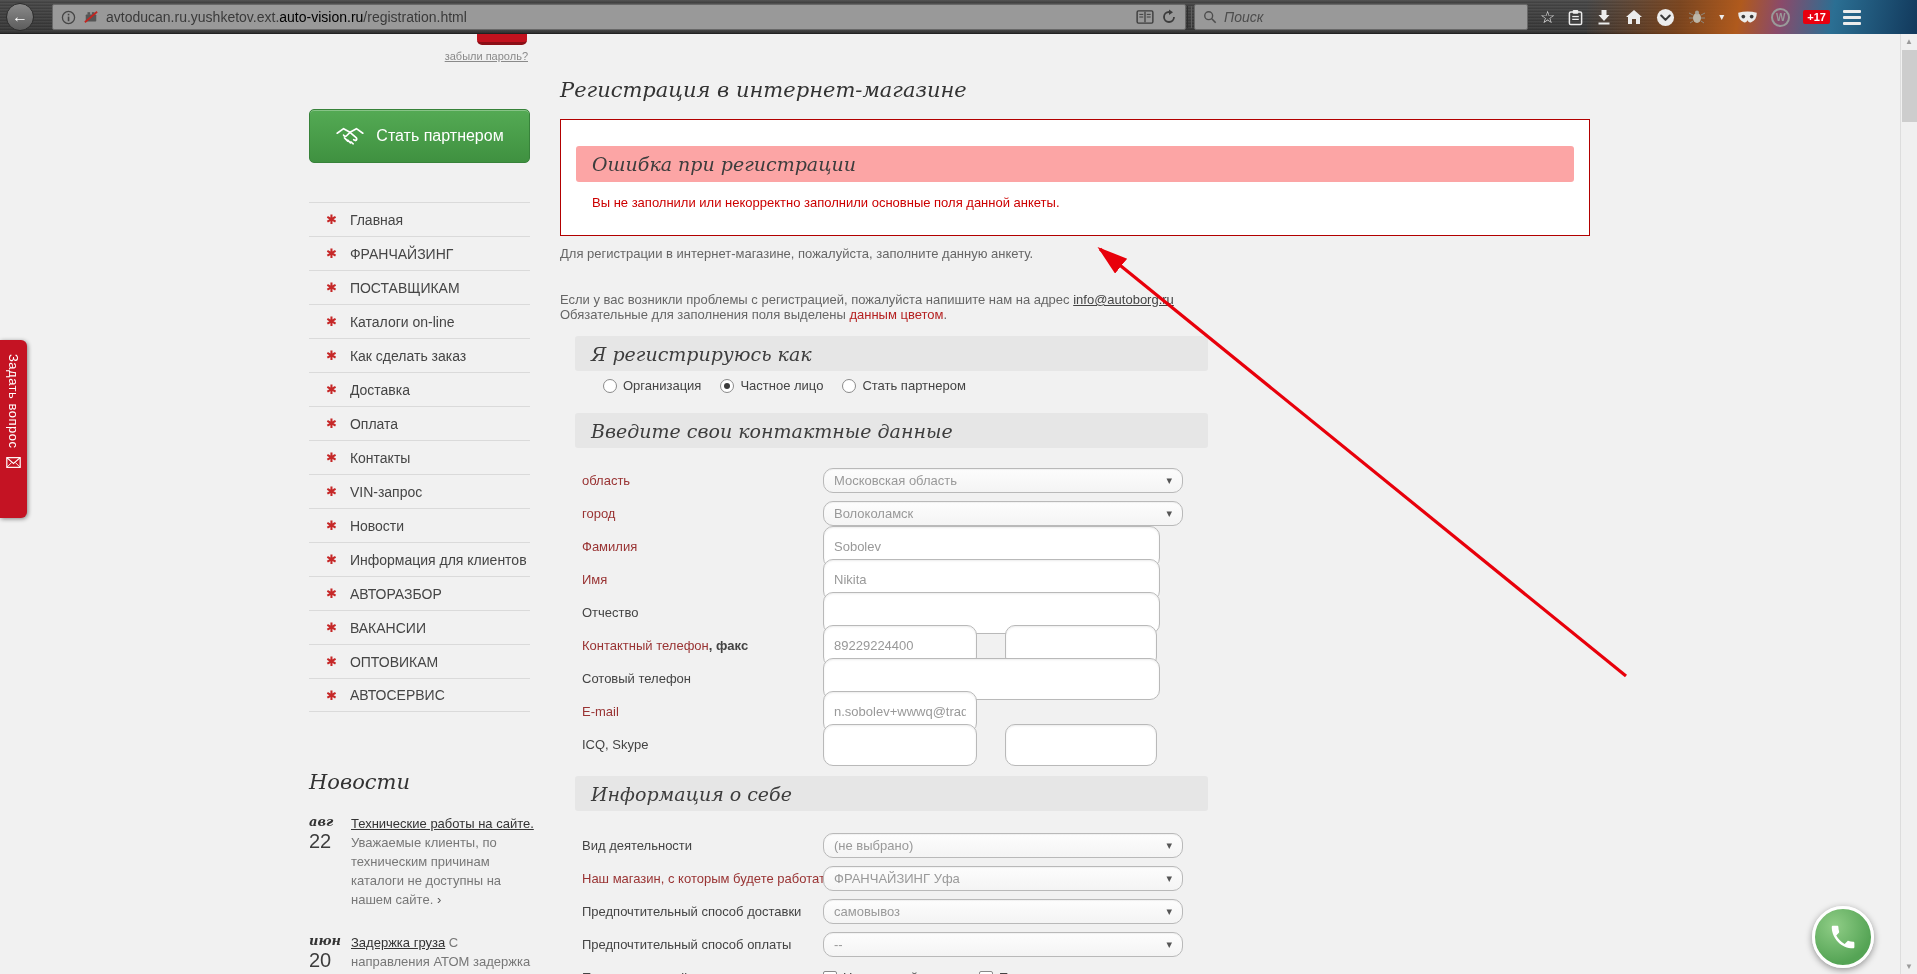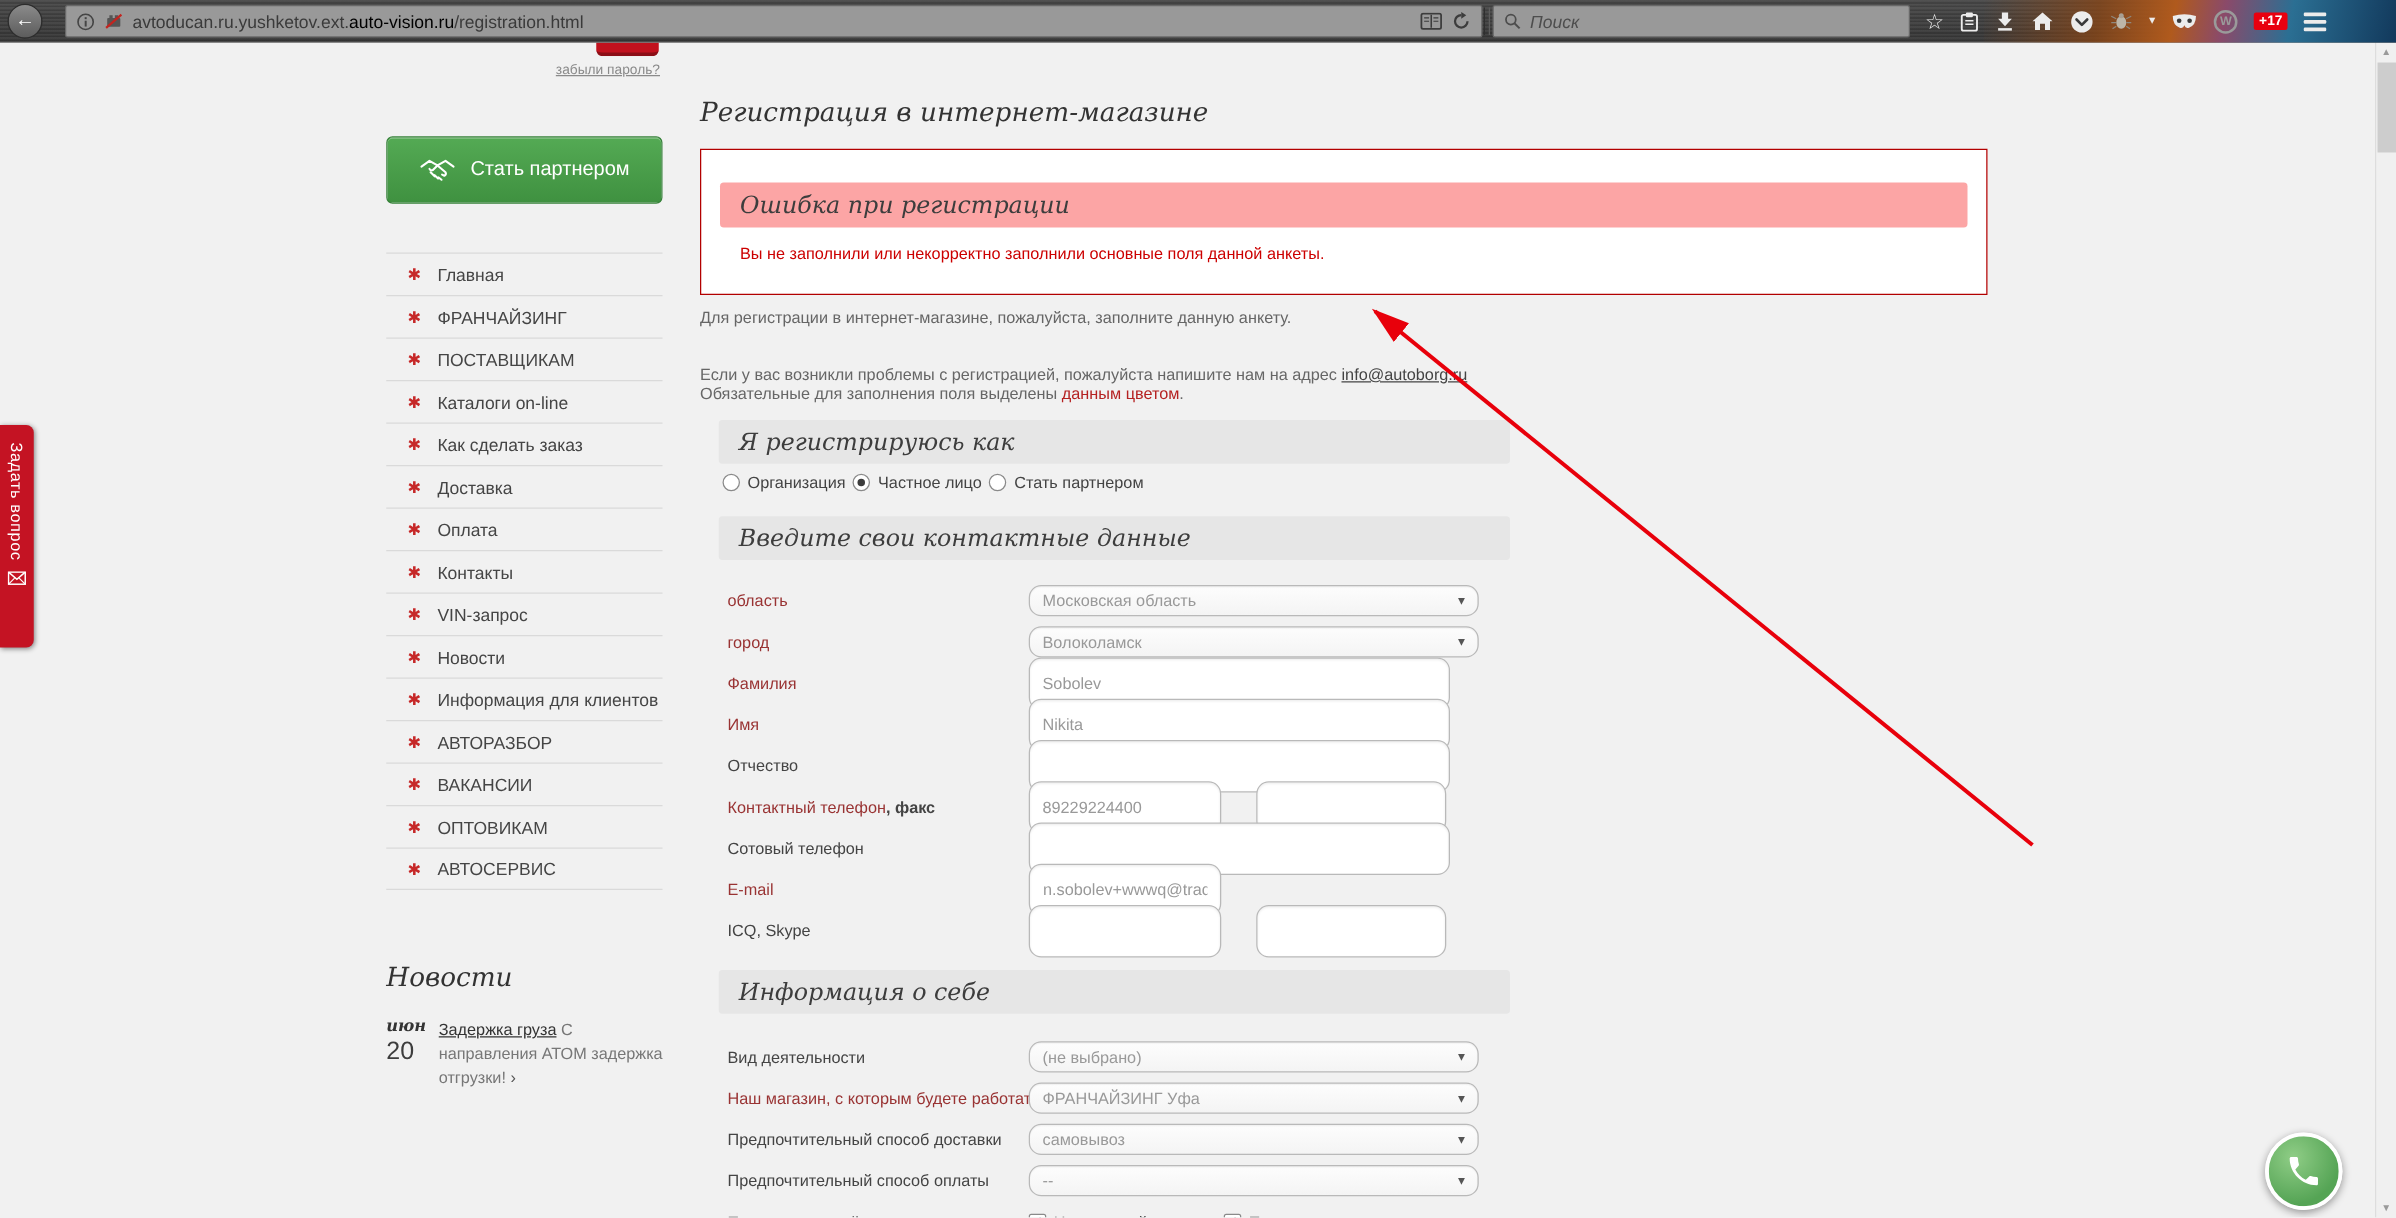--- a/index.html
+++ b/index.html
@@ -87,21 +87,21 @@
   .error-msg { margin:13px 15px 0 31px; font-size:13px; color:#c00; }
   .intro1 { position:absolute; top:212px; left:0; font-size:13px; color:#666; }
   .intro2 { position:absolute; top:230px; left:0; font-size:13px; color:#666;margin-top:43px; }
   .intro2 .hl { color:#b52222; }
   .intro3 { position:absolute; top:258px; left:0; font-size:13px; color:#666; }
   .intro3 .lnk { color:#444; text-decoration:underline; }
   .secbar { position:absolute; left:15px; width:633px; height:35px; background:#e6e6e6; border-radius:3px;
     display:flex; align-items:center; padding-left:16px;
     font-family:"DejaVu Serif", serif; font-style:italic; font-size:19px; color:#3d3d3d; }
   .sec1 { top:302px; } .sec2 { top:379px; } .sec3 { top:742px; }
-  .radios { position:absolute; top:344px; left:18px; display:flex; gap:6px; }
+  .radios { position:absolute; top:344px; left:43px; display:flex; gap:19px; }
   .radio { display:flex; align-items:center; gap:6px; font-size:13px; color:#444; }
   .rb { width:14px; height:14px; border:1px solid #8a8a8a; border-radius:50%; background:#fff; position:relative; flex:none; }
   .rb.on::after { content:""; position:absolute; left:3px; top:3px; width:6px; height:6px; border-radius:50%; background:#3c3c3c; }
   .rows { position:absolute; left:0; width:1030px; }
   .rows-contact { top:430px; } .rows-about { top:795px; }
   .frow { display:flex; align-items:center; height:33px; padding-left:22px; }
   .flabel { width:241px; flex:none; font-size:13px; color:#444; white-space:nowrap; }
   .flabel.req { color:#993333; }
   .flabel .flabel-sfx { color:#444;font-weight:bold; }
   .farea { display:flex; align-items:center; gap:28px; }
@@ -307,20 +307,27 @@
         <div class="menu-item">
           <span class="gear">✱</span>
           <span class="menu-label">АВТОСЕРВИС</span>
         </div>
       </div>
     <div class="news">
       <div class="news-title">Новости</div>
       <div id="news-list">
           <div class="news-item">
             <div class="news-date">
+              <div class="news-month">авг</div>
+              <div class="news-day">22</div>
+            </div>
+            <div class="news-body"><span class="news-link">Технические работы на сайте.</span><span class="news-text"> Уважаемые клиенты, по техническим причинам каталоги не доступны на нашем сайте. </span><span class="news-more">›</span></div>
+          </div>
+          <div class="news-item">
+            <div class="news-date">
               <div class="news-month">июн</div>
               <div class="news-day">20</div>
             </div>
             <div class="news-body"><span class="news-link">Задержка груза</span><span class="news-text"> С направления АТОМ задержка отгрузки! </span><span class="news-more">›</span></div>
           </div>
         </div>
     </div>
   </div>
 
   <div class="content">

